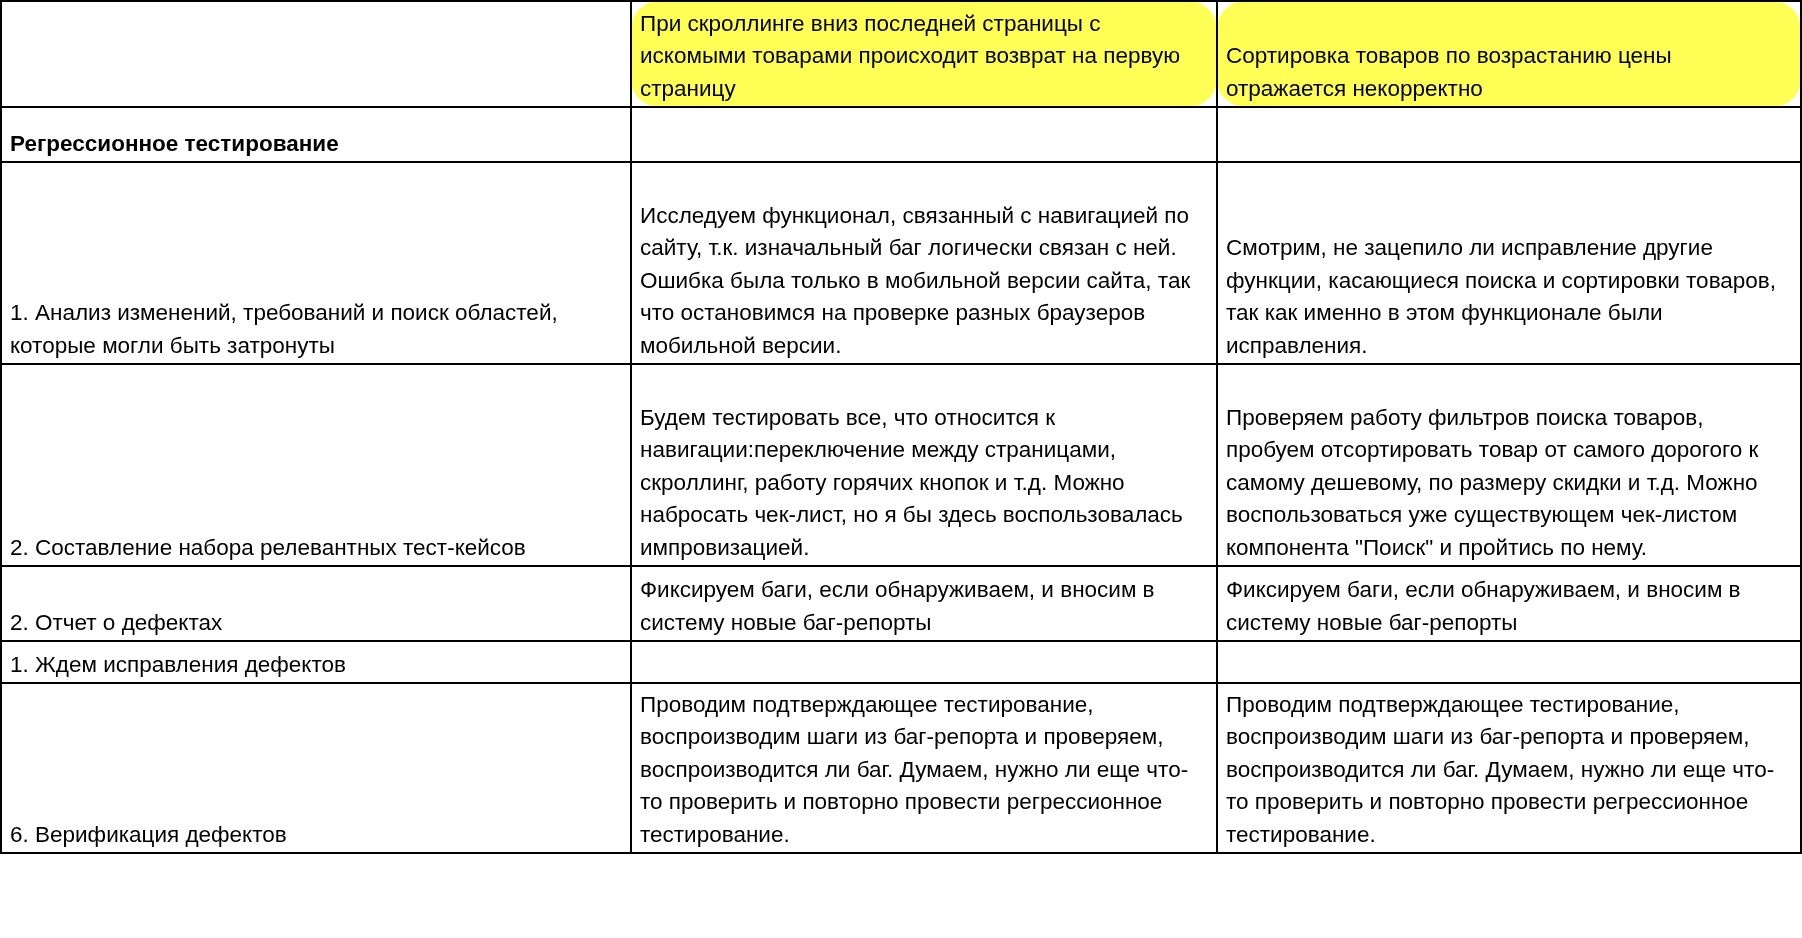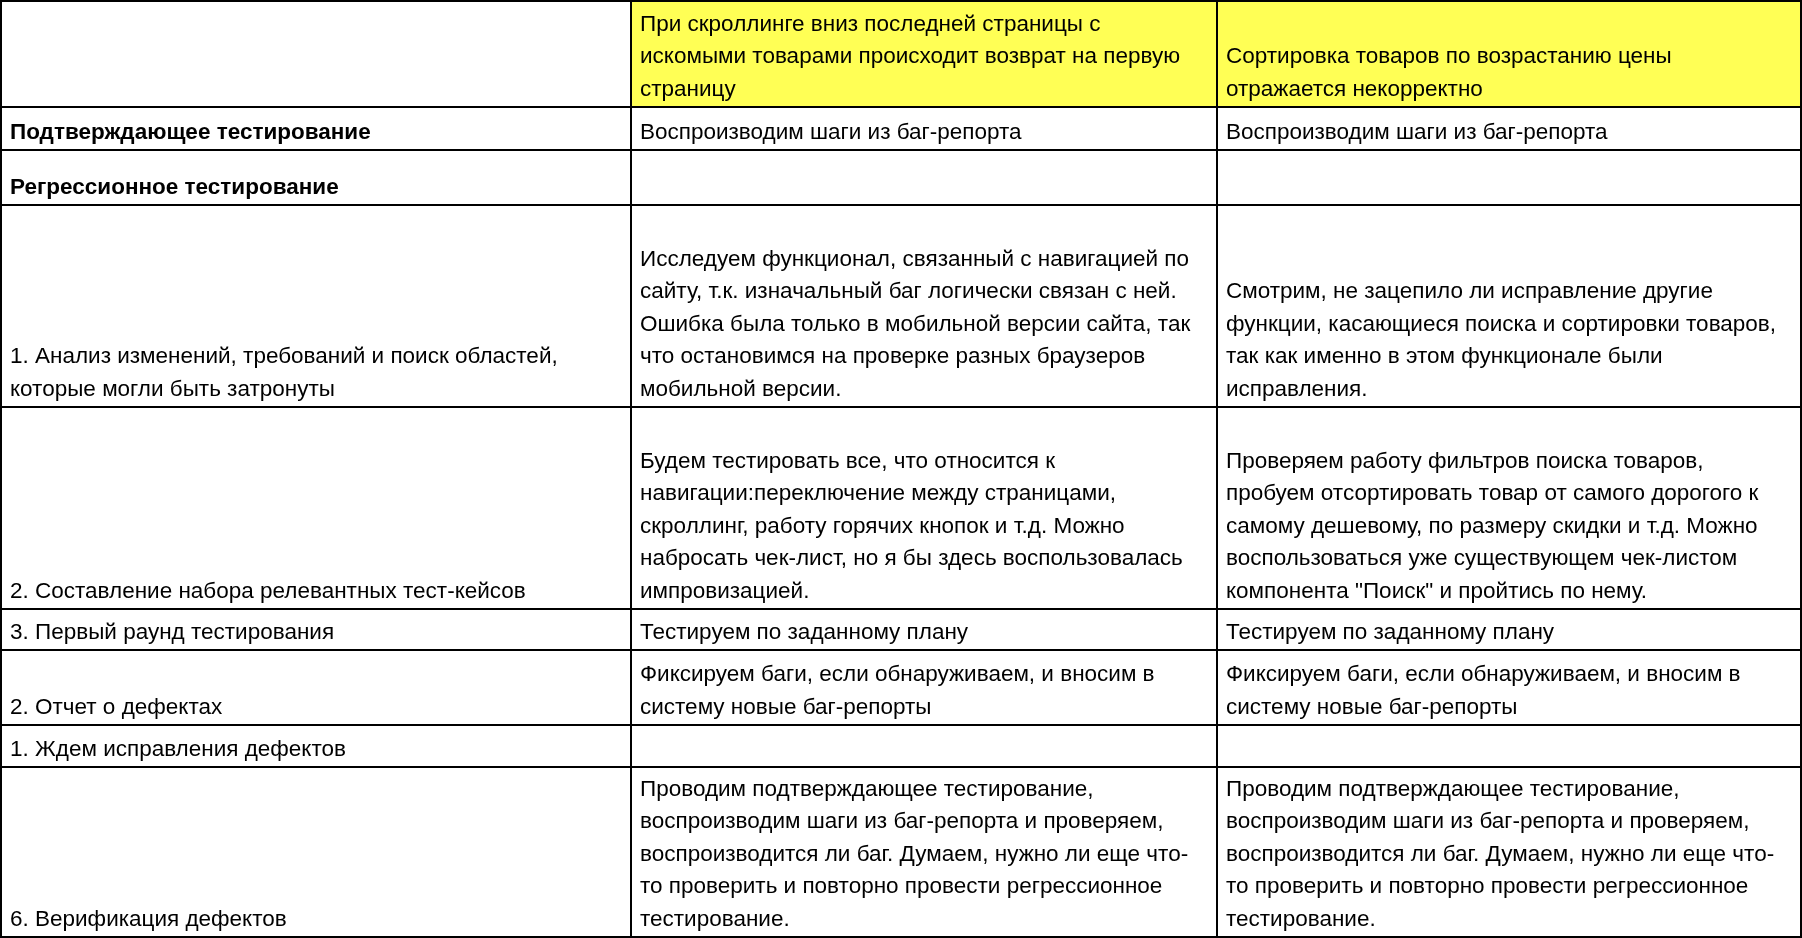--- a/index.html
+++ b/index.html
@@ -18,21 +18,21 @@
   table.sheet col.c2 { width: 586px; }
   table.sheet col.c3 { width: 584px; }
   table.sheet td {
     border: 2px solid #000000;
     padding: 0 6px 1px 8px;
     vertical-align: bottom;
     white-space: pre-wrap;
     overflow: hidden;
     word-wrap: break-word;
   }
-  td.hl { background: #ffff55; }
+  td.hl { background: #ffff55; border-radius: 28px; }
   td.bold { font-weight: bold; }
   tr.r0 td { height: 103px; }
   tr.r1 td { height: 40px; }
   tr.r2 td { height: 52px; }
   tr.r3 td { height: 199px; }
   tr.r4 td { height: 199px; }
   tr.r5 td { height: 38px; }
   tr.r6 td { height: 72px; margin-top: 38px; }
   tr.r7 td { height: 39px; }
   tr.r8 td { height: 167px; }
@@ -45,44 +45,34 @@
     <col class="c1">
       <col class="c2">
       <col class="c3">
   </colgroup>
   <tbody>
     <tr class="r0">
       <td></td>
       <td class="hl">При скроллинге вниз последней страницы с искомыми товарами происходит возврат на первую страницу</td>
       <td class="hl">Сортировка товаров по возрастанию цены отражается некорректно</td>
     </tr>
-    <tr class="r1">
-      <td class="bold">Подтверждающее тестирование</td>
-      <td>Воспроизводим шаги из баг-репорта</td>
-      <td>Воспроизводим шаги из баг-репорта</td>
-    </tr>
     <tr class="r2">
       <td class="bold">Регрессионное тестирование</td>
       <td></td>
       <td></td>
     </tr>
     <tr class="r3">
       <td>1. Анализ изменений, требований и поиск областей, которые могли быть затронуты</td>
       <td>Исследуем функционал, связанный с навигацией по сайту, т.к. изначальный баг логически связан с ней. Ошибка была только в мобильной версии сайта, так что остановимся на проверке разных браузеров мобильной версии.</td>
       <td>Смотрим, не зацепило ли исправление другие функции, касающиеся поиска и сортировки товаров, так как именно в этом функционале были исправления.</td>
     </tr>
     <tr class="r4">
       <td>2. Составление набора релевантных тест-кейсов</td>
       <td>Будем тестировать все, что относится к навигации:переключение между страницами, скроллинг, работу горячих кнопок и т.д. Можно набросать чек-лист, но я бы здесь воспользовалась импровизацией.</td>
       <td>Проверяем работу фильтров поиска товаров, пробуем отсортировать товар от самого дорогого к самому дешевому, по размеру скидки и т.д. Можно воспользоваться уже существующем чек-листом компонента "Поиск" и пройтись по нему.</td>
-    </tr>
-    <tr class="r5">
-      <td>3. Первый раунд тестирования</td>
-      <td>Тестируем по заданному плану</td>
-      <td>Тестируем по заданному плану</td>
     </tr>
     <tr class="r6">
       <td>2. Отчет о дефектах</td>
       <td>Фиксируем баги, если обнаруживаем, и вносим в систему новые баг-репорты</td>
       <td>Фиксируем баги, если обнаруживаем, и вносим в систему новые баг-репорты</td>
     </tr>
     <tr class="r7">
       <td>1. Ждем исправления дефектов</td>
       <td></td>
       <td></td>

